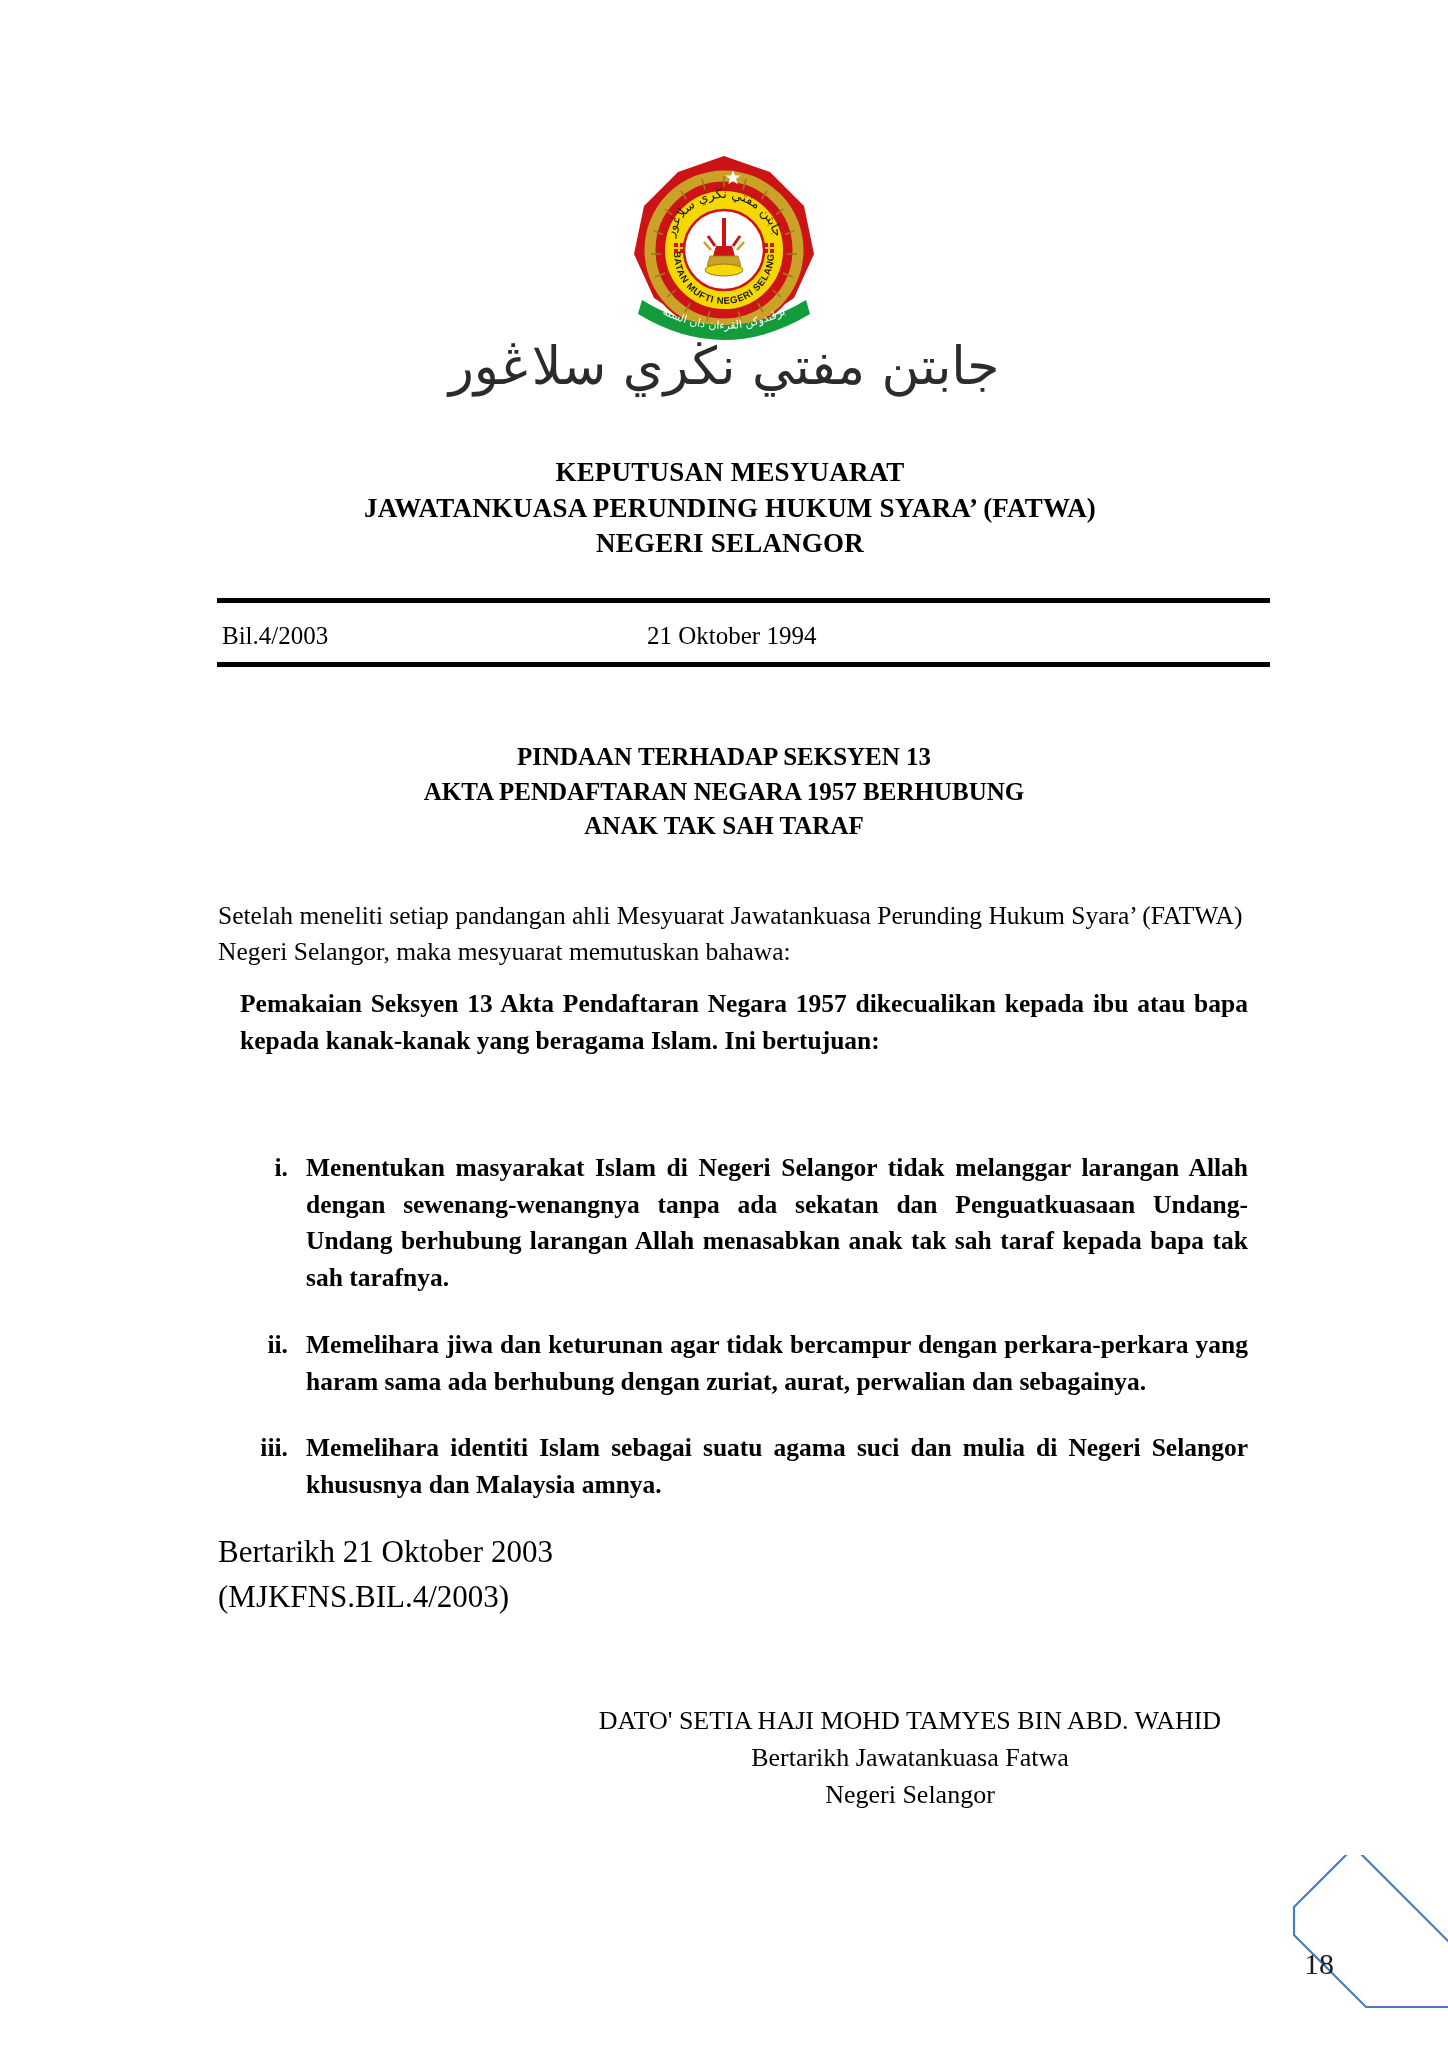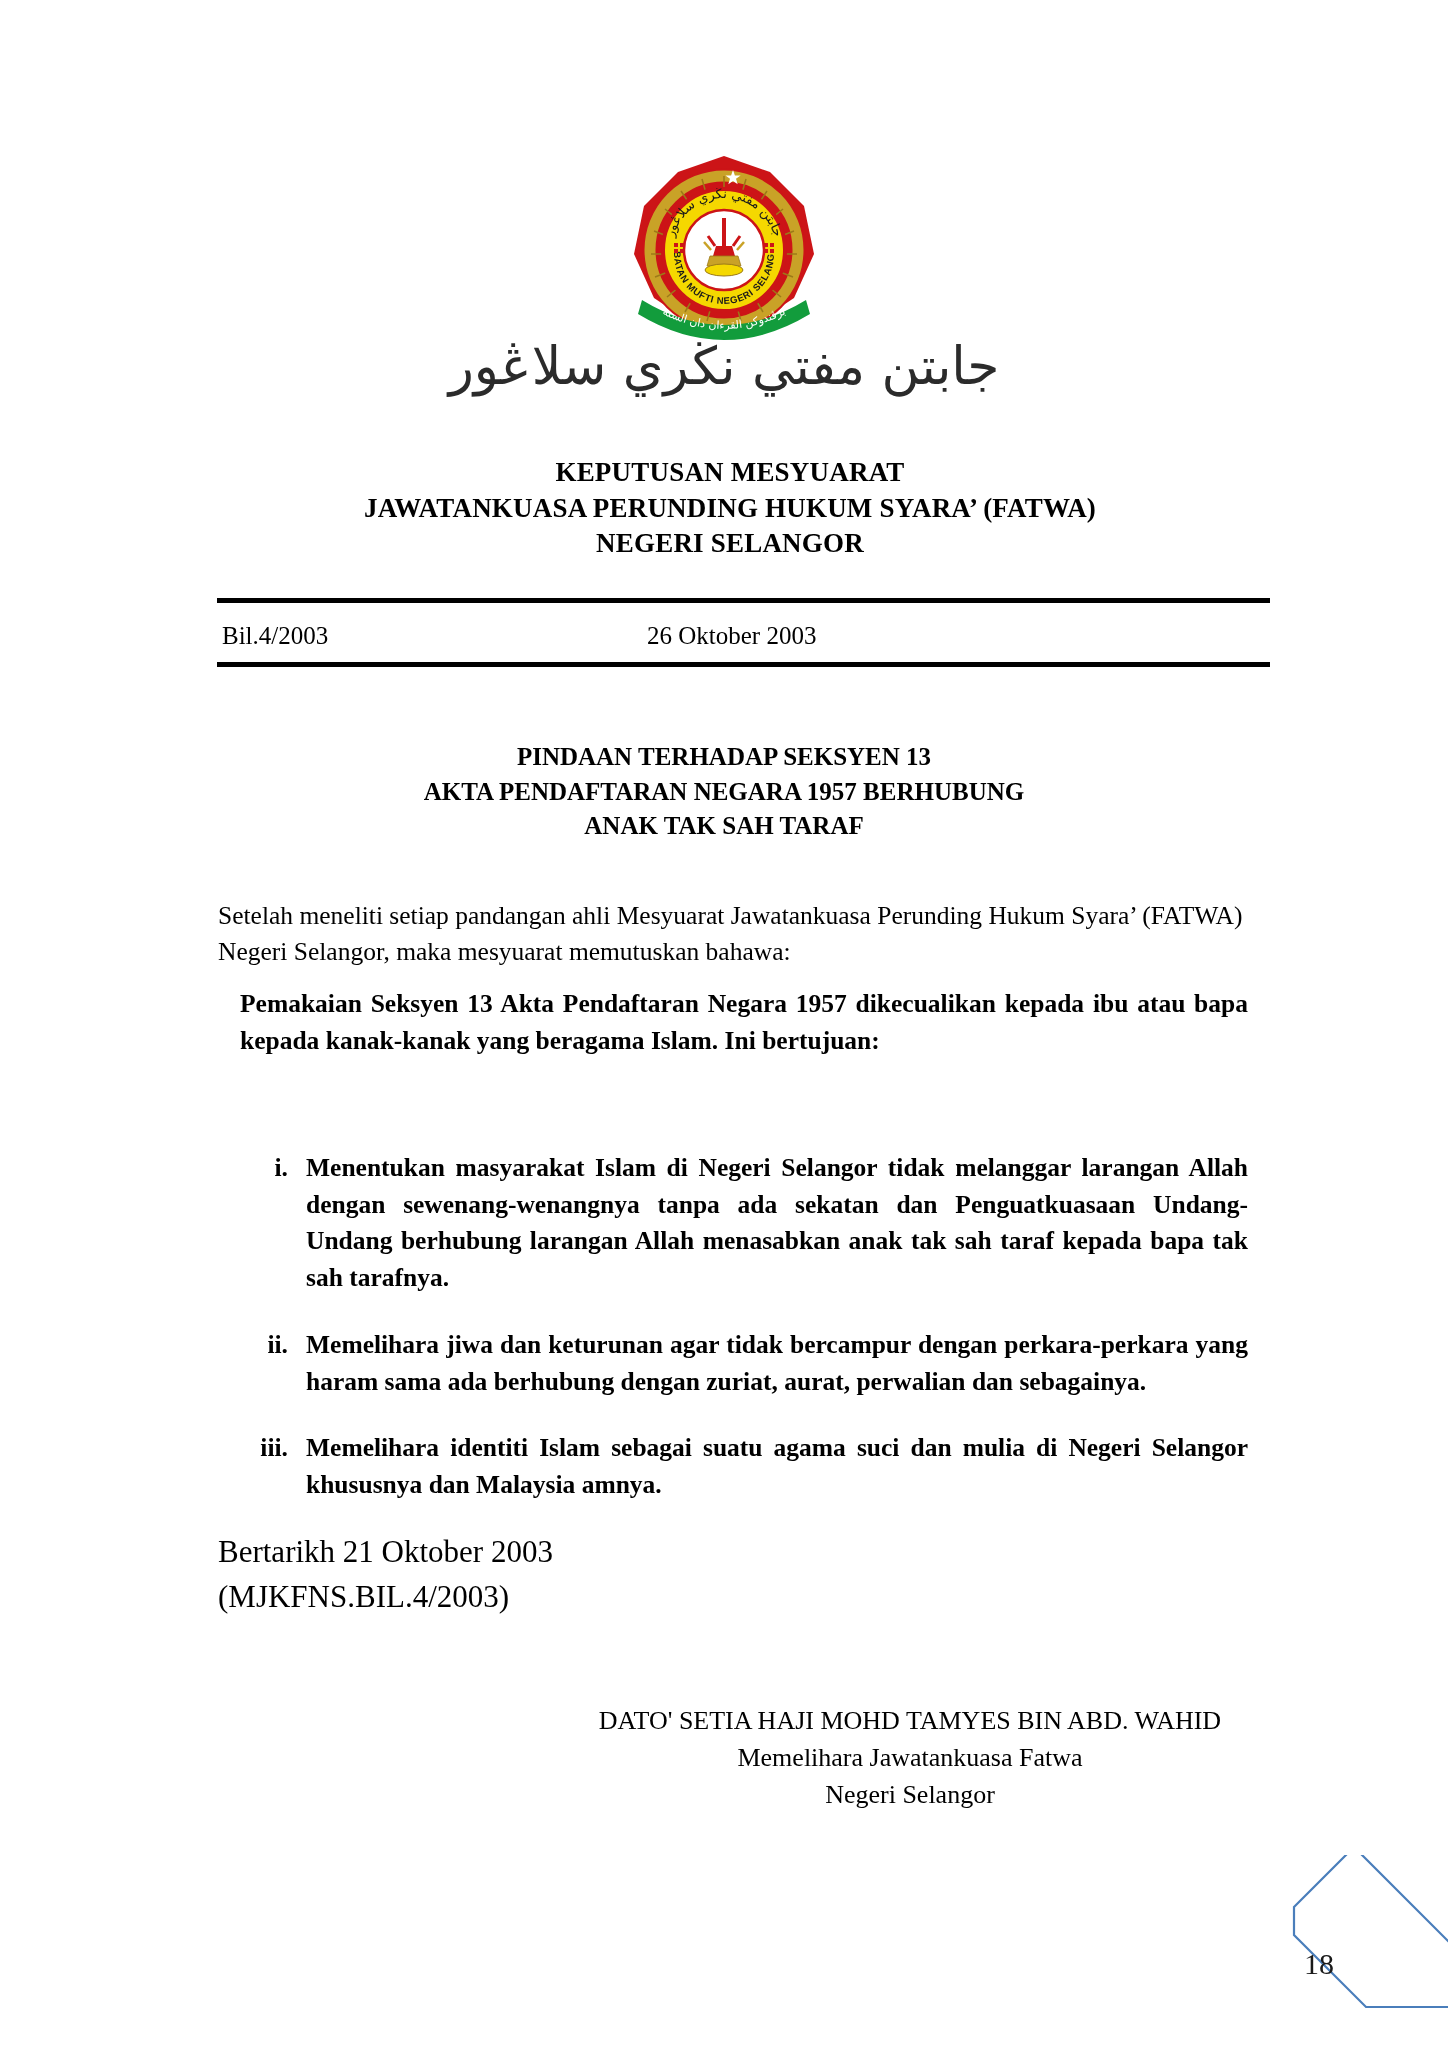--- a/index.html
+++ b/index.html
@@ -287,21 +287,21 @@
 
   <div class="doc-heading">
     <div>KEPUTUSAN MESYUARAT</div>
     <div>JAWATANKUASA PERUNDING HUKUM SYARA’ (FATWA)</div>
     <div>NEGERI SELANGOR</div>
   </div>
 
   <div class="rule rule-top"></div>
   <div class="ref-row">
     <span class="bil">Bil.4/2003</span>
-    <span class="date">26 Oktober 2003</span>
+    <span class="date">21 Oktober 1994</span>
   </div>
   <div class="rule rule-bottom"></div>
 
   <div class="subject">
     <div>PINDAAN TERHADAP SEKSYEN 13</div>
     <div>AKTA PENDAFTARAN NEGARA 1957 BERHUBUNG</div>
     <div>ANAK TAK SAH TARAF</div>
   </div>
 
   <div class="intro">Setelah meneliti setiap pandangan ahli Mesyuarat Jawatankuasa Perunding Hukum Syara’ (FATWA) Negeri Selangor, maka mesyuarat memutuskan bahawa:</div>
@@ -323,21 +323,21 @@
     </div>
   </div>
 
   <div class="closing">
     <div>Bertarikh 21 Oktober 2003</div>
     <div>(MJKFNS.BIL.4/2003)</div>
   </div>
 
   <div class="signature">
     <div class="name">DATO' SETIA HAJI MOHD TAMYES BIN ABD. WAHID</div>
-    <div>Memelihara Jawatankuasa Fatwa</div>
+    <div>Bertarikh Jawatankuasa Fatwa</div>
     <div>Negeri Selangor</div>
   </div>
 
   <div class="page-badge">
     <svg width="190" height="193" viewBox="0 0 190 193" xmlns="http://www.w3.org/2000/svg">
       <polygon points="36,52 96,-8 196,92 196,152 108,152 36,80" fill="#ffffff" stroke="#4a7ebb" stroke-width="2.2"></polygon>
     </svg>
     <div class="pnum">18</div>
   </div>
 

